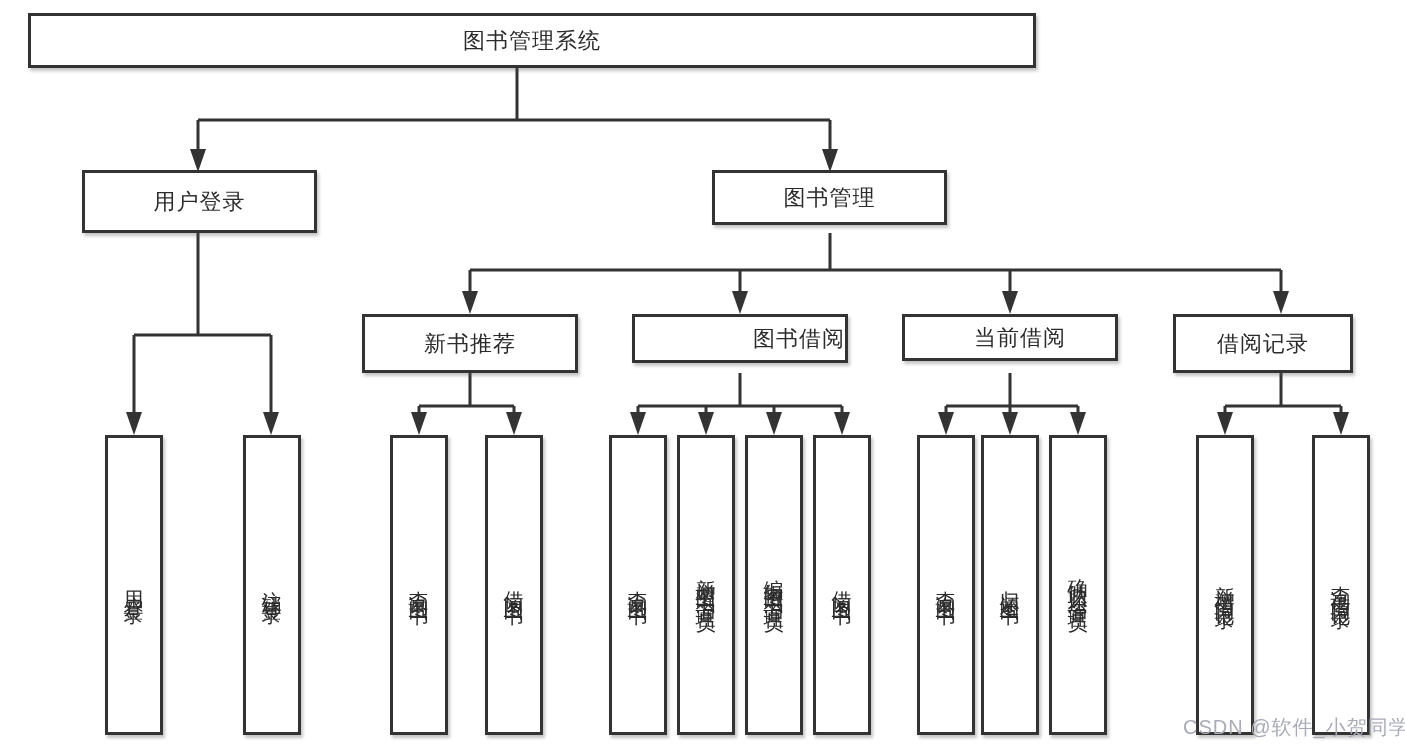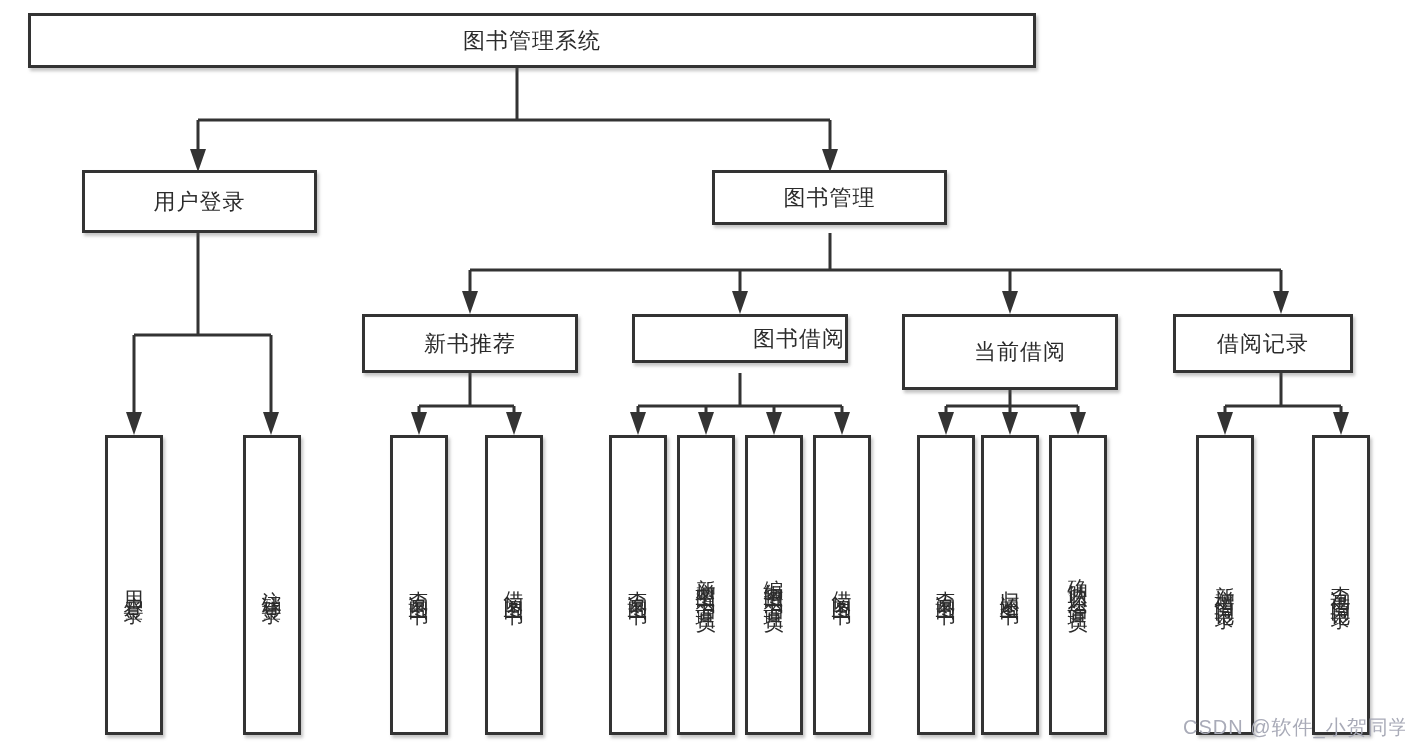--- a/index.html
+++ b/index.html
@@ -110,21 +110,21 @@
   <div class="box hbox" style="left:712px; top:170px; width:235px; height:55px;">
     <span>图书管理</span>
   </div>
 
   <div class="box hbox" style="left:362px; top:314px; width:216px; height:59px;">
     <span>新书推荐</span>
   </div>
   <div class="box hbox" style="left:632px; top:314px; width:216px; height:49px;justify-content:flex-end;">
     <span>图书借阅</span>
   </div>
-  <div class="box hbox" style="left:902px; top:314px; width:216px; height:76px;padding-left:20px;">
+  <div class="box hbox" style="left:902px; top:314px; width:216px; height:47px;padding-left:20px;">
     <span>当前借阅</span>
   </div>
   <div class="box hbox" style="left:1173px; top:314px; width:180px; height:59px;">
     <span>借阅记录</span>
   </div>
 
   <div class="box vbox" style="left:105px; top:435px; width:58px; height:300px;">
     <span>用户登录</span>
   </div>
   <div class="box vbox" style="left:243px; top:435px; width:58px; height:300px;">

